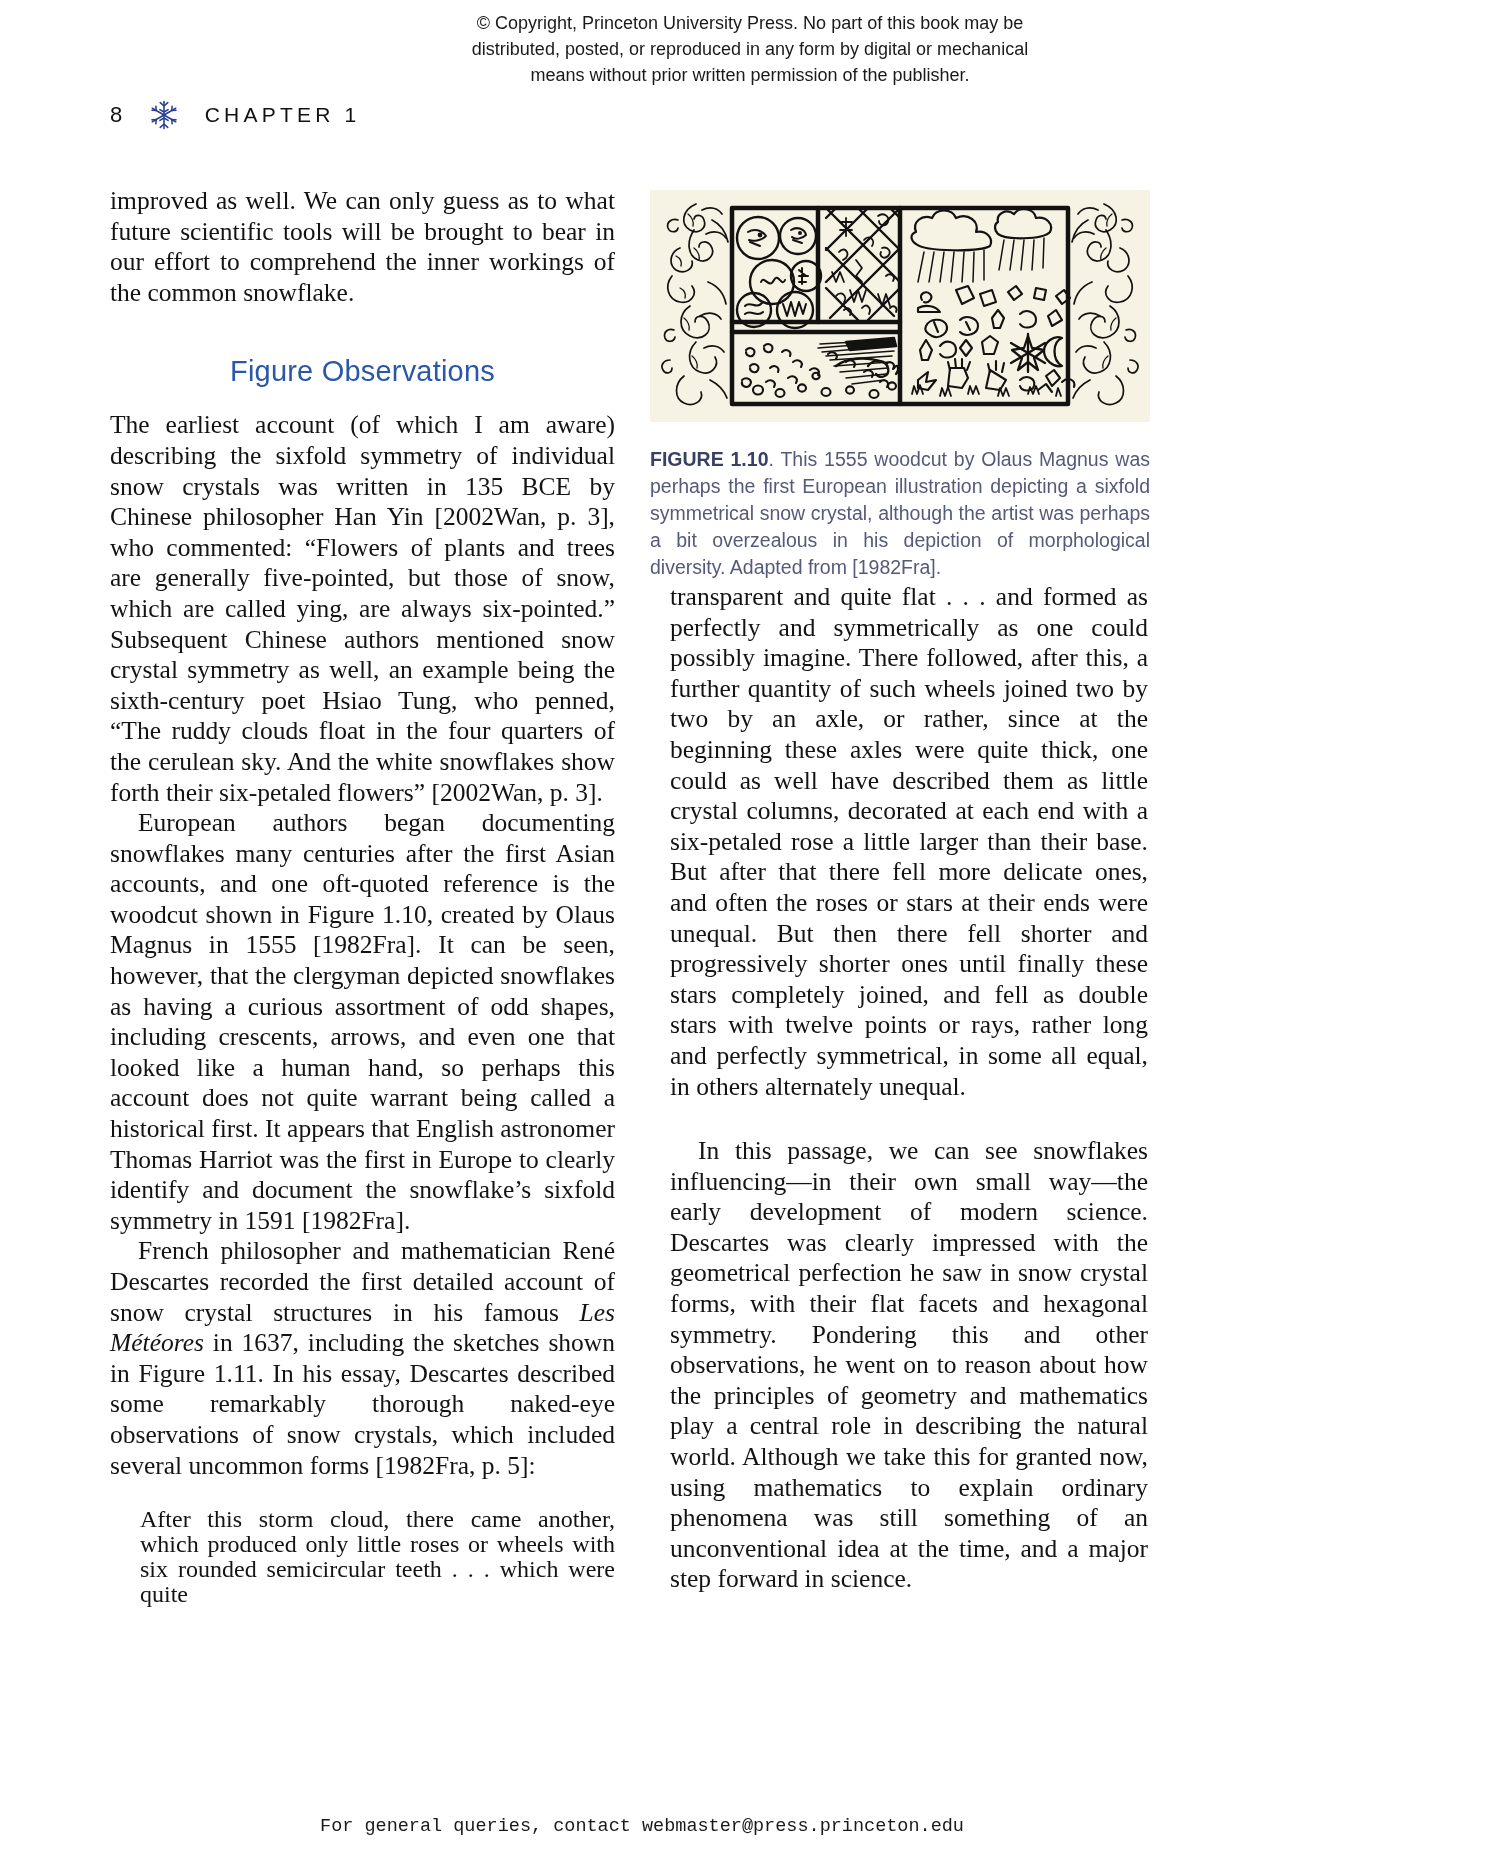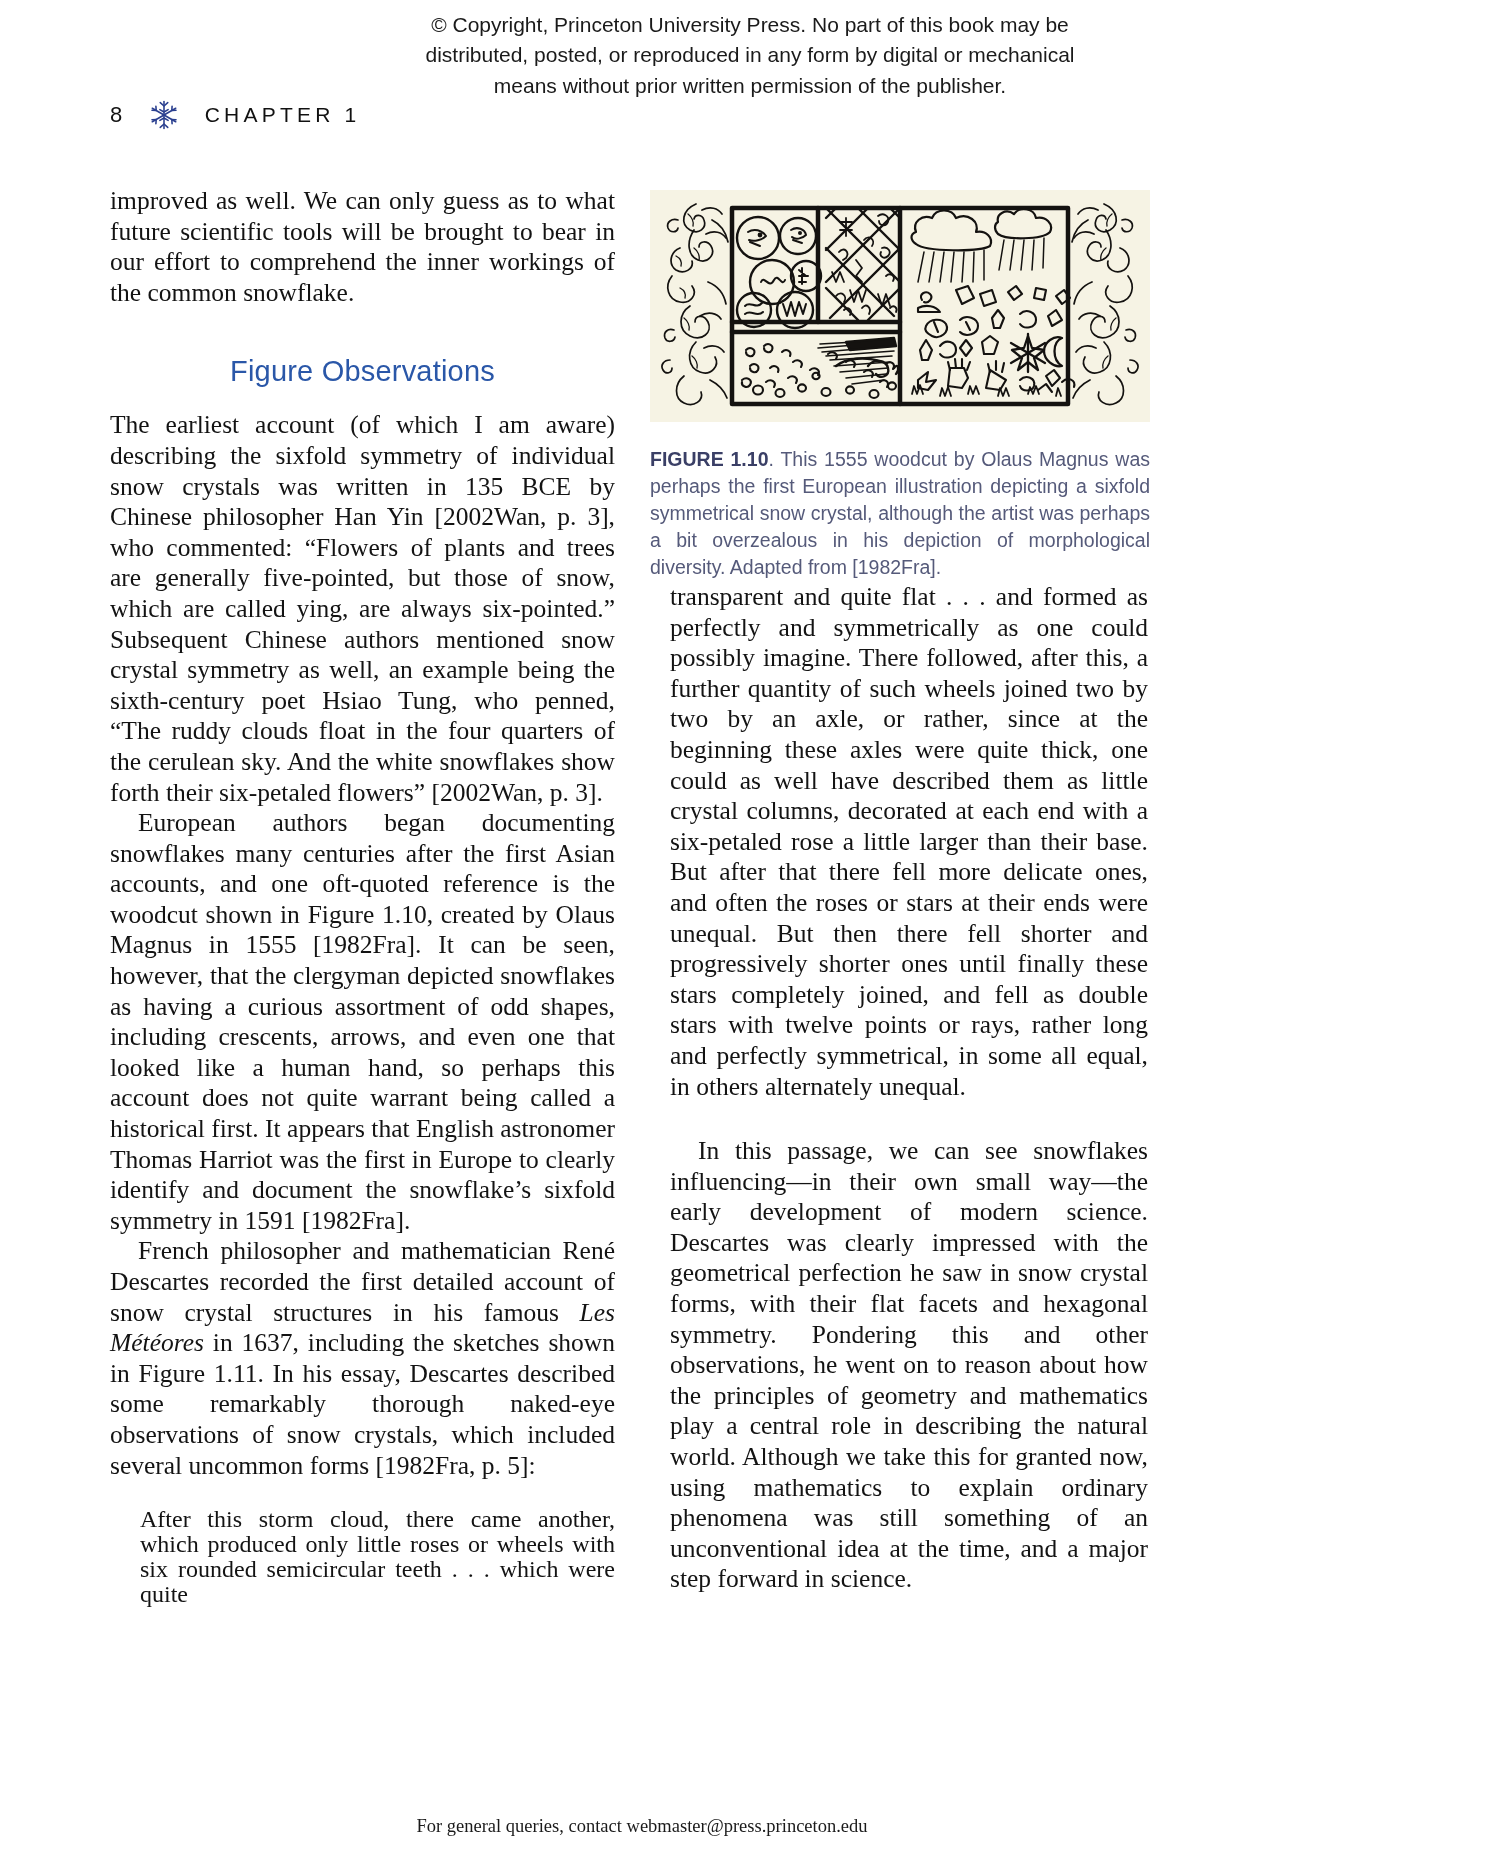--- a/index.html
+++ b/index.html
@@ -23,21 +23,21 @@
   }
 
   
   .copyright {
     position: absolute;
     top: 10px;
     left: 0;
     width: 1500px;
     text-align: center;
     font-family: "Liberation Sans", sans-serif;
-    font-size: 21px;
+    font-size: 18px;
     line-height: 1.45;
     color: #1a1a1a;
   }
   .copyright div { white-space: nowrap; }
 
   
   .runhead {
     position: absolute;
     top: 95px;
     left: 110px;
@@ -142,21 +142,21 @@
     color: #3a3f66;
   }
 
   
   .footer {
     position: absolute;
     bottom: 38px;
     left: 0;
     width: 1284px;
     text-align: center;
-    font-family: Liberation Serif, serif;
+    font-family: Liberation Mono, monospace;
     font-size: 18.5px;
     color: #1a1a1a;
   }
 
   .gap { height: 34px; }
 </style>
 </head>
 <body>
 
 <div class="page">

